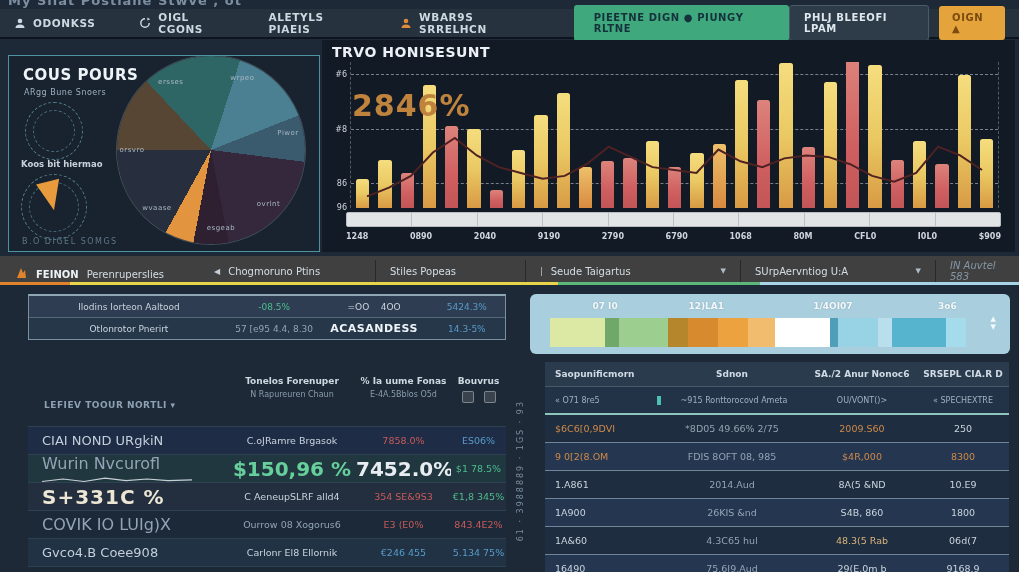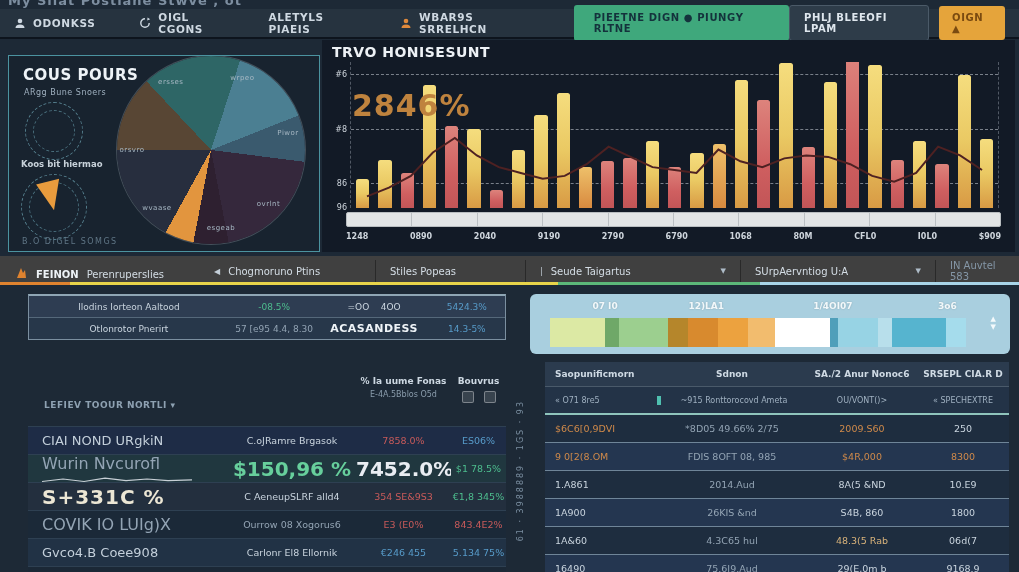--- a/index.html
+++ b/index.html
@@ -294,21 +294,21 @@
         </div>
         <div class="tb-seg" style="width: 215px;">
           <span class="tb-prefix">|</span>
           <span>Seude Taigartus</span>
           <span class="tb-caret">▼</span>
         </div>
         <div class="tb-seg" style="width: 195px;">
           <span>SUrpAervntiog U:A</span>
           <span class="tb-caret">▼</span>
         </div>
-        <div class="tb-seg tb-dim" style="flex: 1 1 0%;">
+        <div class="tb-seg tb-dim" style="flex: 1 1 0%; font-style: italic;">
           <span>IN Auvtel 583</span>
         </div>
       </div>
   </div>
   <div class="stripe">
       <div style="width: 70px; background: rgb(224, 131, 47);"></div>
       <div style="width: 488px; background: rgb(232, 212, 74);"></div>
       <div style="width: 202px; background: rgb(92, 184, 122);"></div>
       <div style="width: 259px; background: rgb(168, 212, 232);"></div>
     </div>
@@ -323,20 +323,24 @@
       <div class="t1-row">
         <div class="t1-cell light">Otlonrotor Pnerirt</div>
         <div class="t1-cell dim">57 [e95 4.4, 8.30</div>
         <div class="t1-cell bold-white">ACASANDESS</div>
         <div class="t1-cell blue">14.3-5%</div>
       </div>
     </div>
 
   <div class="hold-head">
     <div class="hh-group">LEFIEV TOOUR NORTLI ▾</div>
+    <div class="hh-col" style="left:200px;width:128px;top:8px;">
+      <div class="hh-l1">Tonelos Forenuper</div>
+      <div class="hh-l2">N Rapureuren Chaun</div>
+    </div>
     <div class="hh-col" style="left:328px;width:95px;top:8px;">
       <div class="hh-l1">% Ia uume Fonas</div>
       <div class="hh-l2">E-4A.5Bblos O5d</div>
     </div>
     <div class="hh-col" style="left:423px;width:55px;top:8px;">
       <div class="hh-l1">Bouvrus</div>
       <div class="hh-icons">
         <div class="hh-icon"></div>
         <div class="hh-icon"></div>
       </div>

